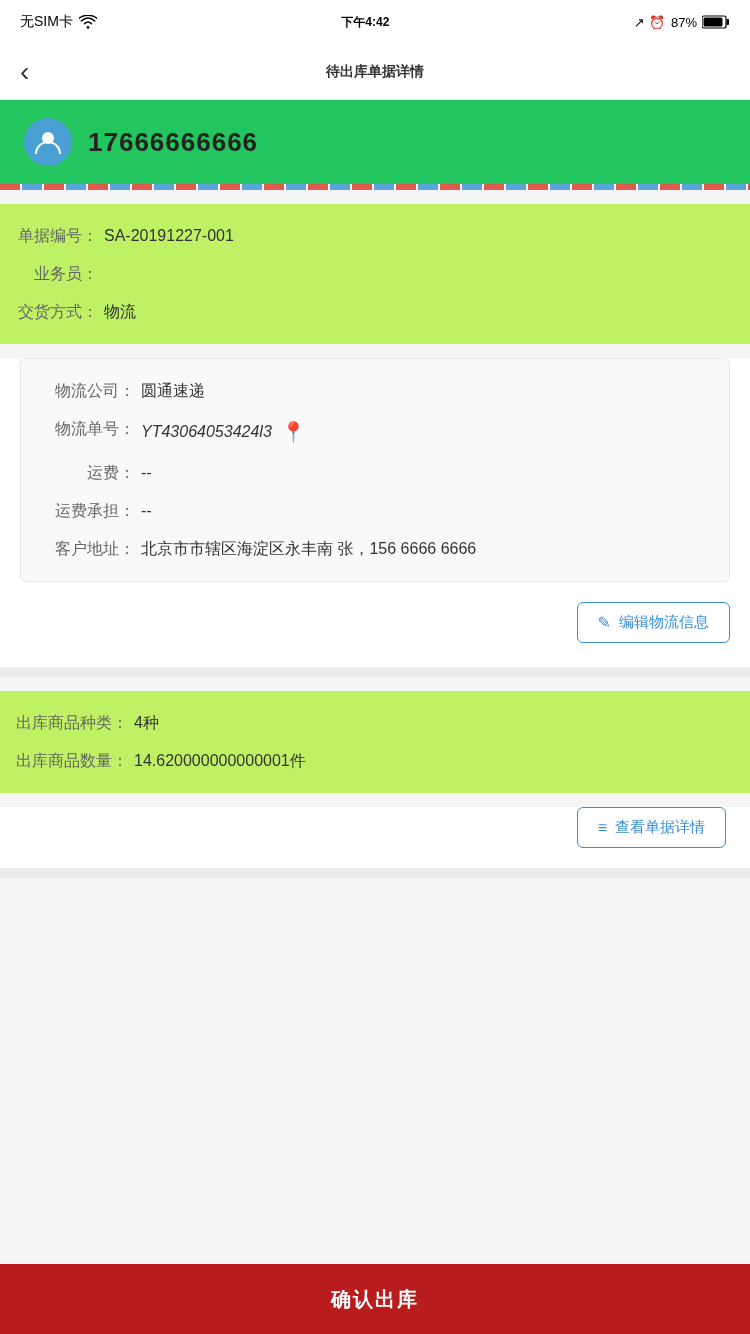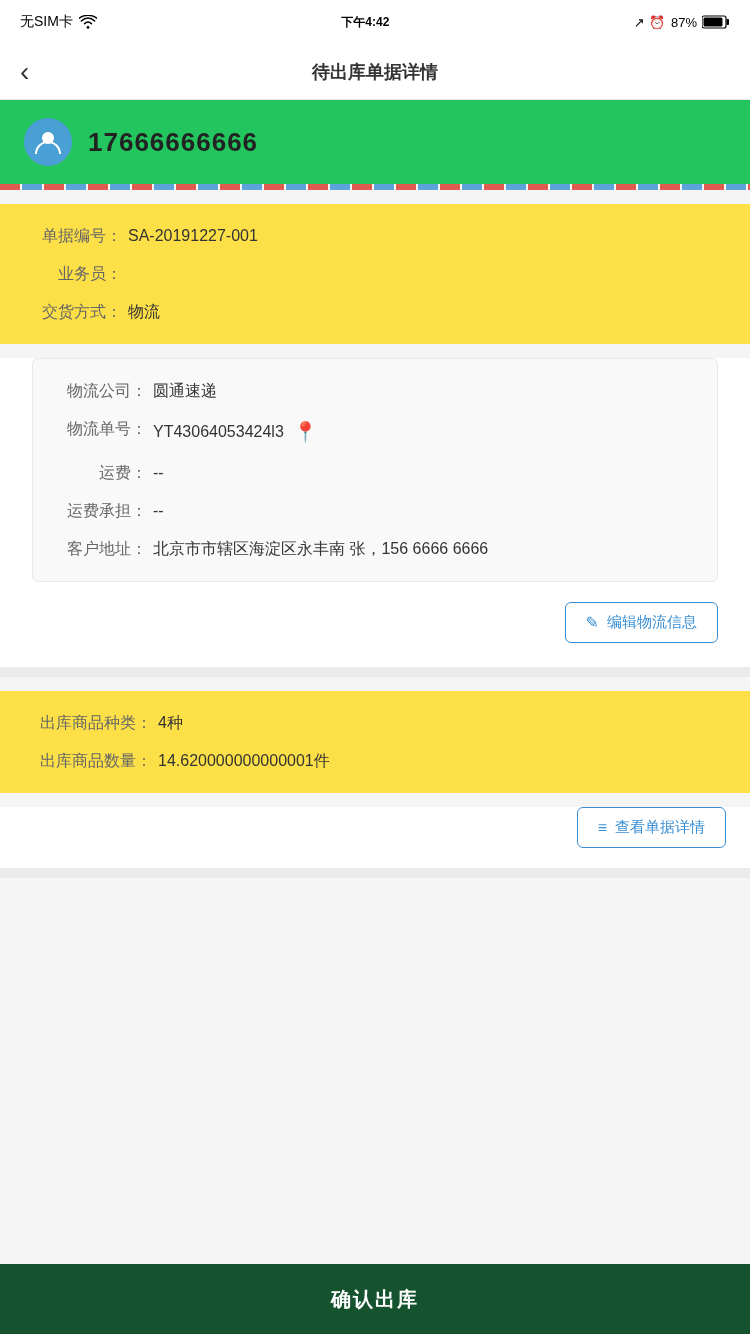--- a/index.html
+++ b/index.html
@@ -39,21 +39,21 @@
     }
     .nav-back {
       font-size: 22px;
       color: #333;
       cursor: pointer;
     }
     .nav-title {
       position: absolute;
       left: 50%;
       transform: translateX(-50%);
-      font-size: 18px;
+      font-size: 14px;
       font-weight: 600;
       color: #333;
     }
 
     
     .dashed-divider {
       height: 6px;
       width: 100%;
       background: repeating-linear-gradient(
         90deg,
@@ -86,23 +86,23 @@
     }
     .customer-phone {
       font-size: 26px;
       font-weight: 600;
       color: #222;
       letter-spacing: 1px;
     }
 
     
     .section-card {
-      background: #fde047;
+      background: #bef264;
       margin: 14px 0;
-      padding: 20px 32px;
+      padding: 20px 8px;
     }
 
     .info-row {
       display: flex;
       align-items: flex-start;
       margin-bottom: 14px;
       font-size: 16px;
       line-height: 1.5;
     }
     .info-row:last-child { margin-bottom: 0; }
@@ -169,21 +169,21 @@
       background: #fff;
       cursor: pointer;
     }
 
     
     .confirm-btn-wrap {
       position: fixed;
       bottom: 0;
       left: 0;
       width: 750px;
-      background: #14532d;
+      background: #b91c1c;
       height: 70px;
       display: flex;
       align-items: center;
       justify-content: center;
       cursor: pointer;
     }
     .confirm-btn-text {
       color: #fff;
       font-size: 20px;
       font-weight: 600;
@@ -248,30 +248,30 @@
   </div>
   <div class="info-row">
     <span class="info-label">业务员：</span>
   </div>
   <div class="info-row">
     <span class="info-label">交货方式：</span>
     <span class="info-value">物流</span>
   </div>
 </div>
 
-<div style="background:#fff; margin: 0 0 0 0; padding: 0 32px 14px;">
+<div style="background:#fff; margin: 0 0 0 0; padding: 0 20px 14px;">
   <div class="logistics-card">
     <div class="info-row">
       <span class="info-label">物流公司：</span>
       <span class="info-value">圆通速递</span>
     </div>
     <div class="info-row">
       <span class="info-label">物流单号：</span>
       <div class="info-value info-value-with-icon">
-        <span style="color:#333;">YT43064053424l3</span>
+        <span style="color:#333;font-style:italic;">YT43064053424l3</span>
         <span class="location-icon">📍</span>
       </div>
     </div>
     <div class="info-row">
       <span class="info-label">运费：</span>
       <span class="info-value">--</span>
     </div>
     <div class="info-row">
       <span class="info-label">运费承担：</span>
       <span class="info-value">--</span>

